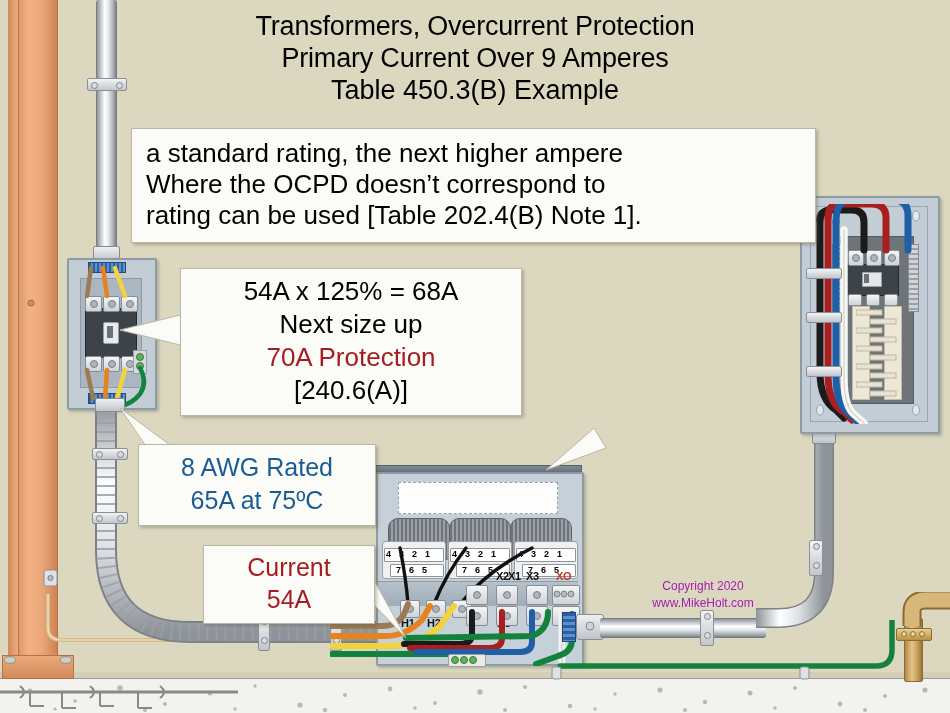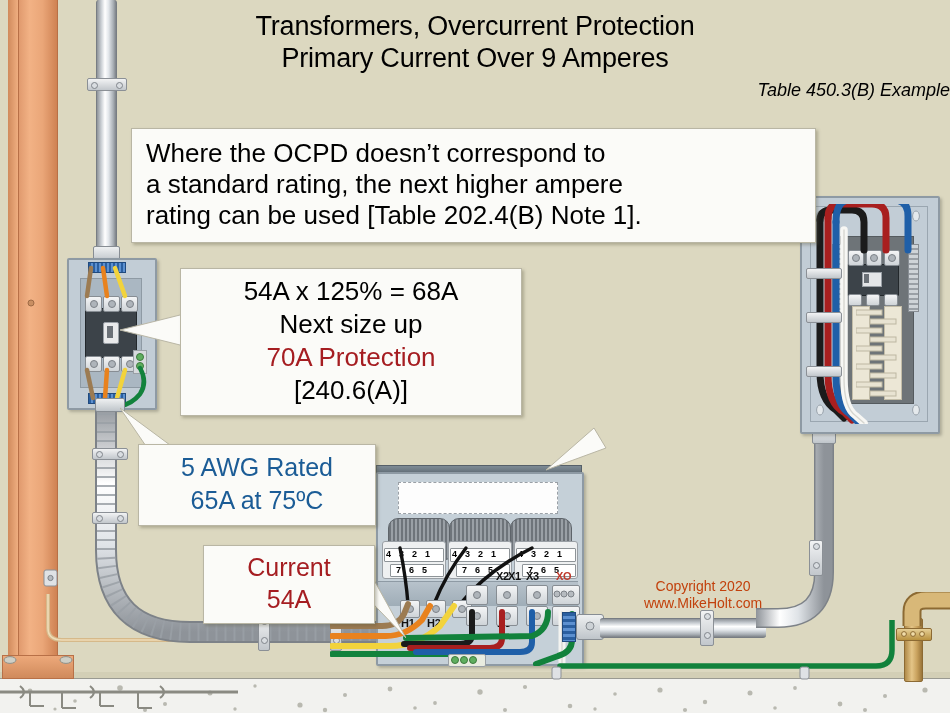--- a/index.html
+++ b/index.html
@@ -10,21 +10,21 @@
     overflow:hidden;
   }
   #stage{position:relative;width:950px;height:713px;background:#dcd8c0;overflow:hidden;}
 
   
   .abs{position:absolute;}
 
   
   #title-block{position:absolute;left:0;top:10px;width:950px;text-align:center;color:#000;}
   #title-line1,#title-line2{font-size:27px;line-height:32px;letter-spacing:-.2px;}
-  #title-line3{font-size:18px;line-height:32px;font-style:italic;text-align:right;}
+  #title-line3{font-size:27px;line-height:32px;}
 
   
   .callout{position:absolute;background:#fbfbf8;border:1px solid #b9b6a4;
            box-shadow:2px 2px 3px rgba(90,85,60,.35);}
   .callout .line{display:block;white-space:nowrap;}
 
   #note-box{left:131px;top:128px;width:655px;padding:9px 14px 11px 14px;}
   #note-box .line{font-size:26px;line-height:31px;color:#000;}
 
   #calc-box{left:180px;top:268px;width:320px;padding:6px 10px 8px 10px;text-align:center;}
@@ -37,21 +37,21 @@
   #kva-box{left:588px;top:342px;width:190px;padding:6px 10px 8px 10px;text-align:center;}
   #kva-box .line{font-size:25px;line-height:33px;color:#1b5c96;}
 
   #primary-box{left:203px;top:545px;width:150px;padding:5px 10px 8px 10px;text-align:center;}
   #primary-box .line{font-size:25px;line-height:32px;color:#a51d21;}
 
   
   .wedge{position:absolute;}
 
   #copyright{position:absolute;left:608px;top:578px;width:190px;text-align:center;
-             font-size:14px;line-height:17px;color:#c2410c;}
+             font-size:12px;line-height:17px;color:#a21caf;}
 
   
   #floor{position:absolute;left:0;top:678px;width:950px;height:35px;
          background:#f2f2ef;border-top:1px solid #9a9a92;}
   #wall-base{position:absolute;left:0;top:672px;width:950px;height:6px;background:#d3cfb6;}
 
   
   #column{position:absolute;left:18px;top:0;width:38px;height:678px;
           background:linear-gradient(to right,#e09a6e 0%,#f2b285 28%,#eaa678 62%,#cf8253 100%);
           border-left:1px solid #b87047;border-right:1px solid #b87047;}
@@ -536,34 +536,34 @@
     <polygon points="66,60 12,4 34,2" fill="#fbfbf8" stroke="#b9b6a4" stroke-width="1"></polygon>
   </svg>
 
   <div id="title-block">
     <div id="title-line1">Transformers, Overcurrent Protection</div>
     <div id="title-line2">Primary Current Over 9 Amperes</div>
     <div id="title-line3">Table 450.3(B) Example</div>
   </div>
 
   <div class="callout" id="note-box">
+    <span class="line">a standard rating, the next higher ampere</span>
     <span class="line">Where the OCPD doesn’t correspond to</span>
-    <span class="line">a standard rating, the next higher ampere</span>
     <span class="line">rating can be used [Table 202.4(B) Note 1].</span>
   </div>
 
   <div class="callout" id="calc-box">
     <span class="line">54A x 125% = 68A</span>
     <span class="line">Next size up</span>
     <span class="line red">70A Protection</span>
     <span class="line">[240.6(A)]</span>
   </div>
 
   <div class="callout" id="awg-box">
-    <span class="line">5 AWG Rated</span>
+    <span class="line">8 AWG Rated</span>
     <span class="line">65A at 75ºC</span>
   </div>
 
 
   <div class="callout" id="primary-box">
     <span class="line">Current</span>
     <span class="line">54A</span>
   </div>
 
   <div id="copyright">

